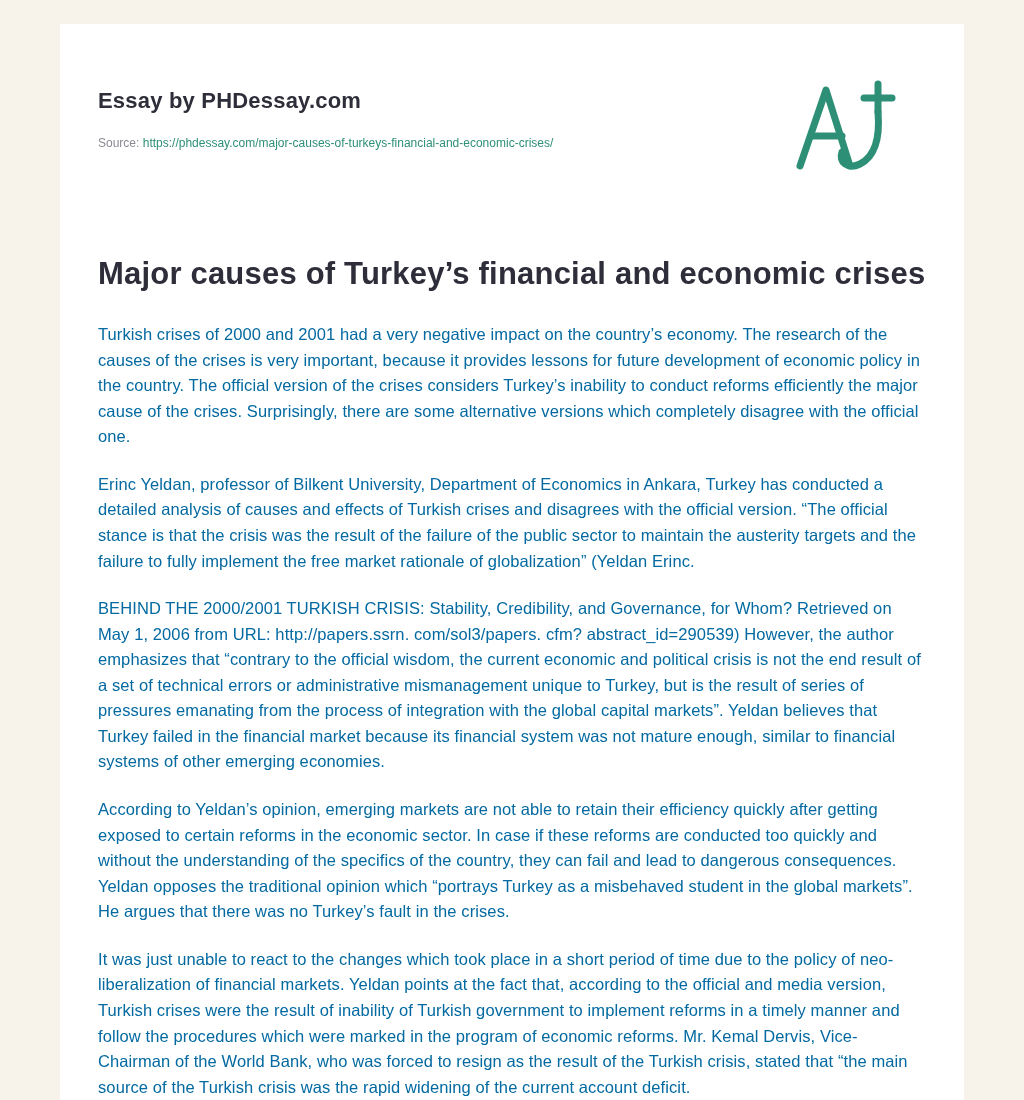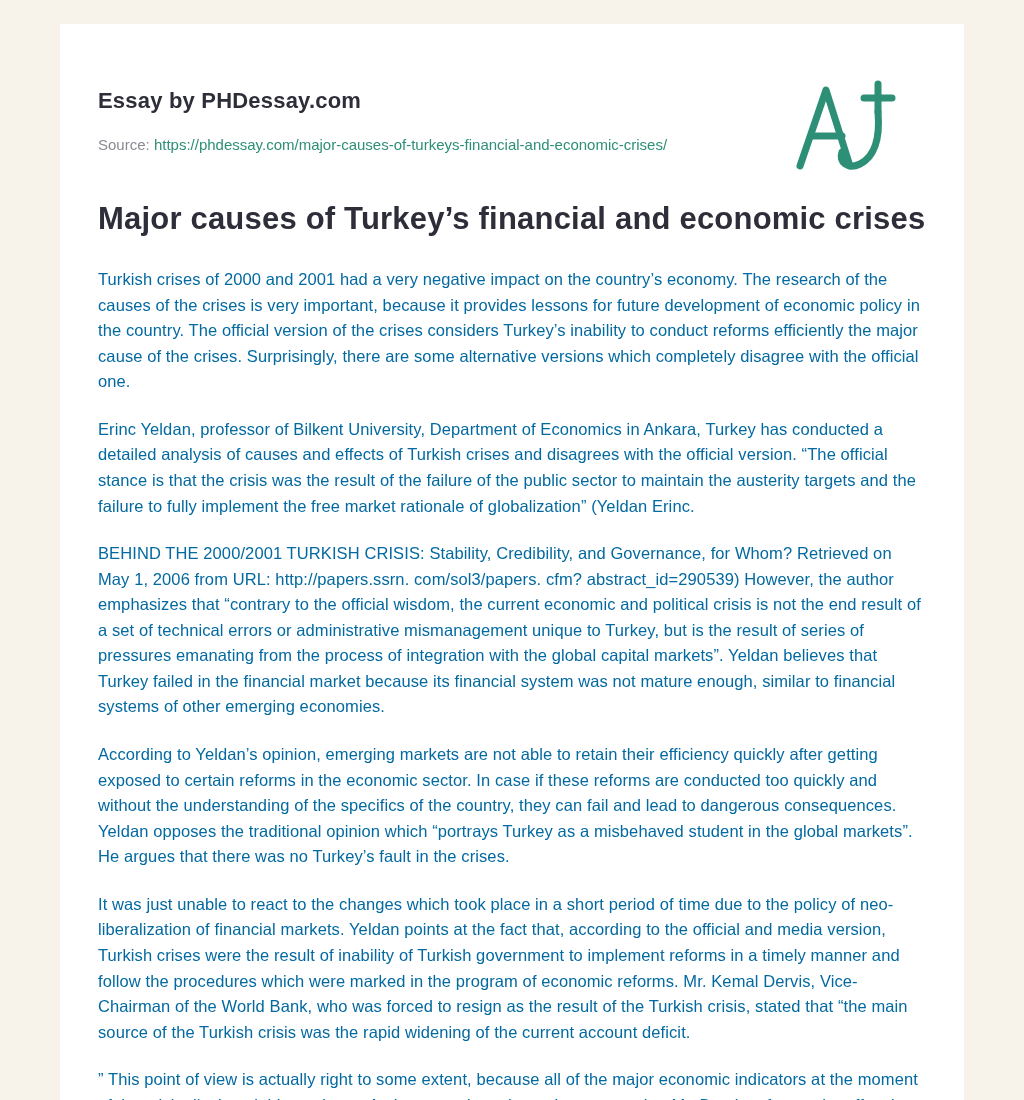--- a/index.html
+++ b/index.html
@@ -29,40 +29,40 @@
     padding-right: 140px;
   }
   .byline {
     font-size: 22px;
     font-weight: 700;
     color: #2e2e3a;
     letter-spacing: 0.2px;
     margin-bottom: 22px;
   }
   .source-line {
-    font-size: 15px;
+    font-size: 12px;
     color: #8a8a93;
   }
   .source-link {
     color: #2e8f77;
     text-decoration: none;
   }
   .logo {
     position: absolute;
     top: -10px;
     right: 24px;
     width: 110px;
     height: 100px;
   }
   .title {
     font-size: 31px;
     font-weight: 700;
     color: #2e2e3a;
     letter-spacing: 0.2px;
-    margin-top: 48px;
+    margin-top: 106px;
     margin-bottom: 30px;
   }
   .body-copy p {
     font-size: 16.5px;
     line-height: 1.55;
     color: #0369a1;
     margin-bottom: 22px;
     letter-spacing: 0.1px;
   }
 </style>

